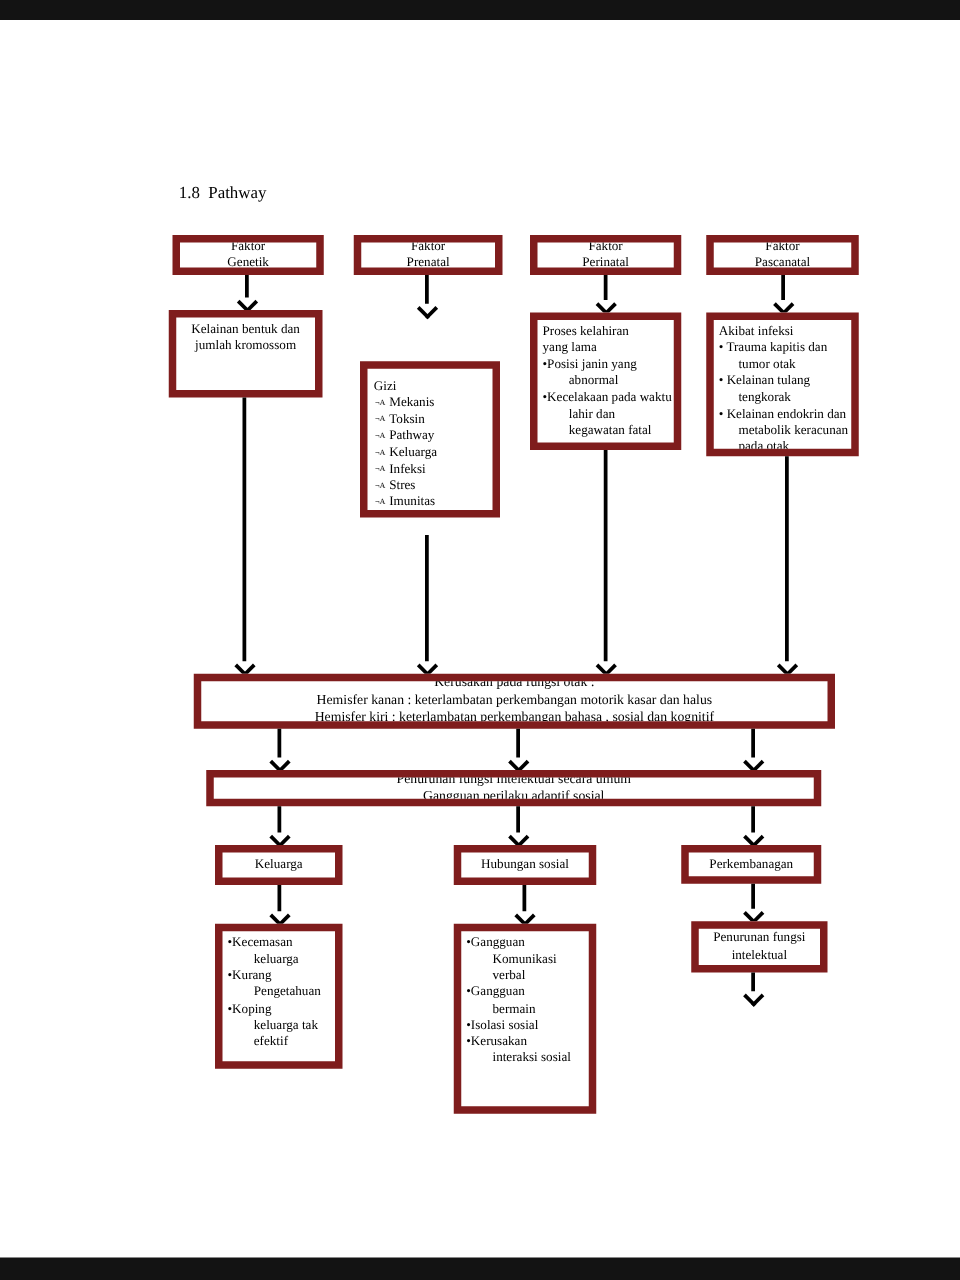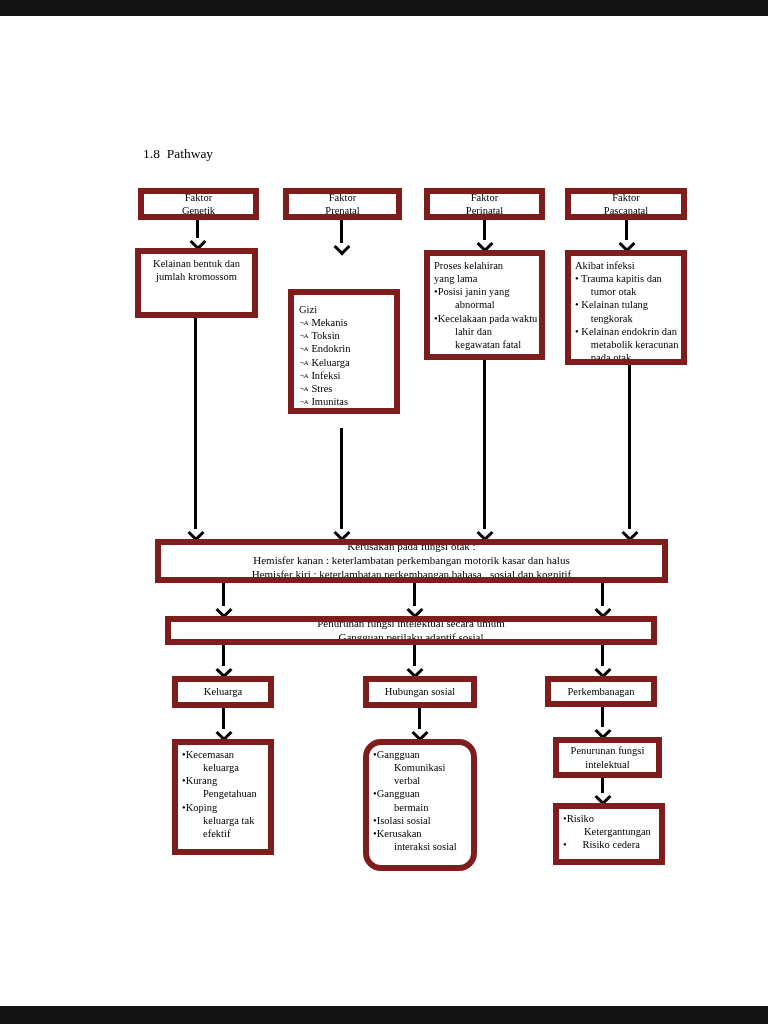--- a/index.html
+++ b/index.html
@@ -60,21 +60,21 @@
   <div class="arrow" style="left:625px;top:220px;height:20px;"></div>
 
   <div class="box pre" style="left:135px;top:248px;width:123px;height:70px;text-align:center;">Kelainan bentuk dan
 jumlah kromossom</div>
 
   <div class="box" style="left:288px;top:253px;width:112px;height:125px;padding:7px 4px;margin-top:36px;">
     <div class="gizi-header">Gizi</div>
     <div>
         <div class="gizi-row"><span class="glyph">¬A</span><span>Mekanis</span></div>
         <div class="gizi-row"><span class="glyph">¬A</span><span>Toksin</span></div>
-        <div class="gizi-row"><span class="glyph">¬A</span><span>Endokrin</span></div>
+        <div class="gizi-row"><span class="glyph">¬A</span><span>Pathway</span></div>
         <div class="gizi-row"><span class="glyph">¬A</span><span>Keluarga</span></div>
         <div class="gizi-row"><span class="glyph">¬A</span><span>Infeksi</span></div>
         <div class="gizi-row"><span class="glyph">¬A</span><span>Stres</span></div>
         <div class="gizi-row"><span class="glyph">¬A</span><span>Imunitas</span></div>
         <div class="gizi-row sub"><span class="glyph">¬A</span><span>Anoksia embri</span></div>
       </div>
   </div>
 
   <div class="box pre" style="left:424px;top:250px;width:121px;height:110px;">Proses kelahiran
 yang lama
@@ -122,30 +122,27 @@
   <div class="arrow" style="left:601px;top:707px;height:20px;"></div>
 
   <div class="box pre" style="left:172px;top:739px;width:102px;height:116px;">•Kecemasan
         keluarga
 •Kurang
         Pengetahuan
 •Koping
         keluarga tak
         efektif</div>
 
-  <div class="box pre" style="left:363px;top:739px;width:114px;height:132px;border-radius:18px;">•Gangguan
+  <div class="box pre" style="left:363px;top:739px;width:114px;height:152px;">•Gangguan
         Komunikasi
         verbal
 •Gangguan
         bermain
 •Isolasi sosial
 •Kerusakan
         interaksi sosial</div>
 
   <div class="box center" style="left:553px;top:737px;width:109px;height:41px;">Penurunan fungsi
 intelektual</div>
 
   <div class="arrow" style="left:601px;top:778px;height:15px;"></div>
 
-  <div class="box pre" style="left:553px;top:803px;width:112px;height:62px;">•Risiko
-        Ketergantungan
-•      Risiko cedera</div>
 </div>
 
 </body></html>

